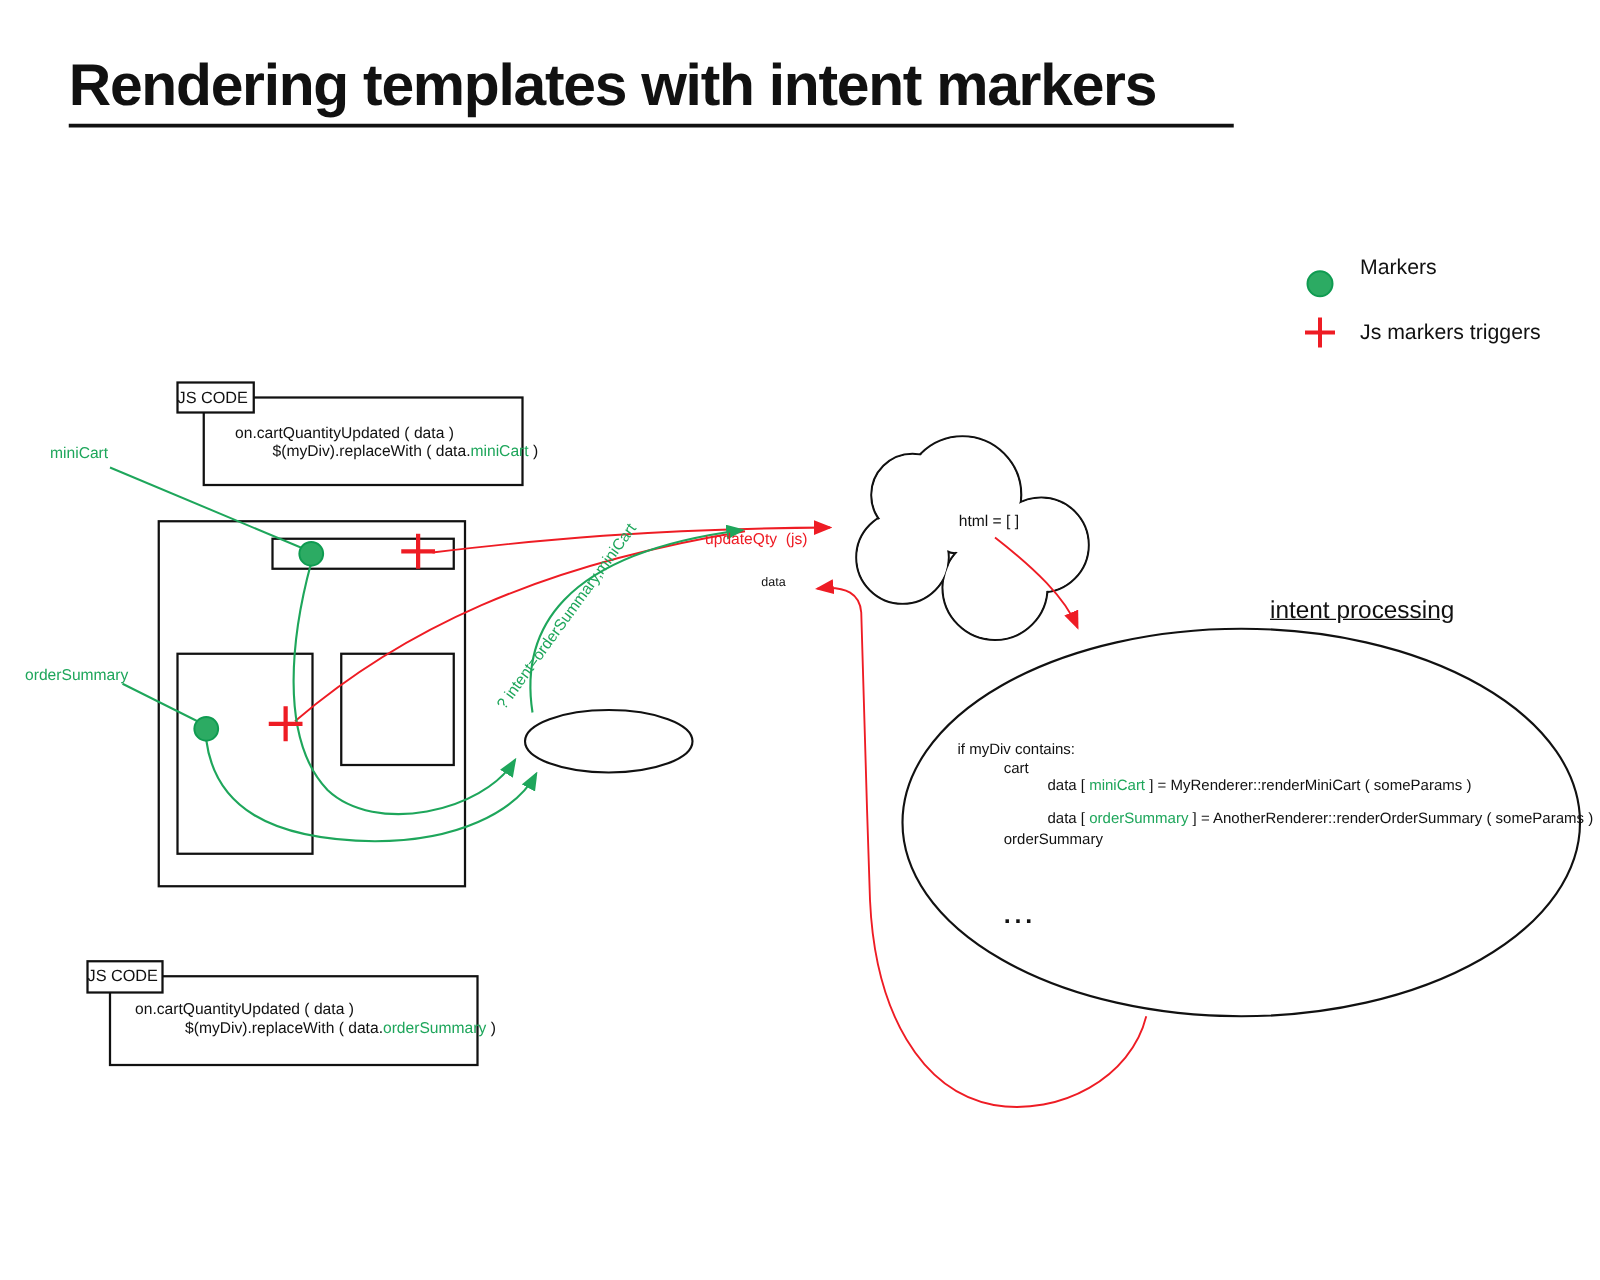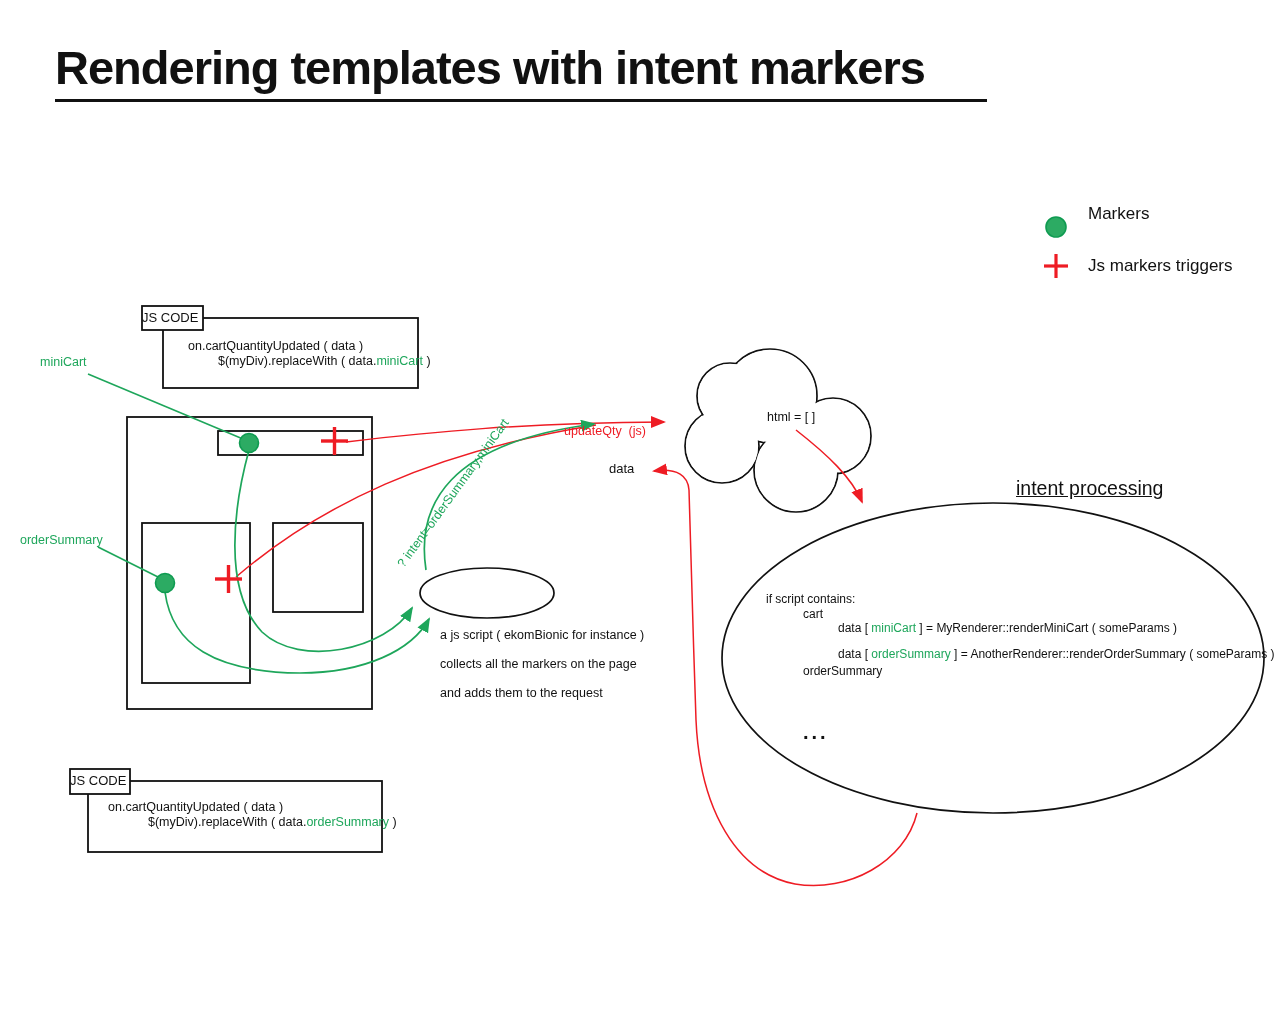--- a/index.html
+++ b/index.html
@@ -111,30 +111,27 @@
     <div class="t code" style="left:218px;top:354px;"><span>$(myDiv).replaceWith ( data.</span><span class="green">miniCart</span><span> )</span></div>
 
     <div class="t tab-label" style="left:70px;top:773px;width:60px;">JS CODE</div>
     <div class="t code" style="left:108px;top:800px;">on.cartQuantityUpdated ( data )</div>
     <div class="t code" style="left:148px;top:815px;text-align:right;"><span>$(myDiv).replaceWith ( data.</span><span class="green">orderSummary</span><span> )</span></div>
 
     <div class="t small green" style="left:40px;top:355px;">miniCart</div>
     <div class="t small green" style="left:20px;top:533px;">orderSummary</div>
 
     <div class="t small red" style="left:564px;top:399px;margin-top:25px;">updateQty  (js)</div>
-    <div class="t small" style="left:609px;top:461px;font-size:13px;">data</div>
+    <div class="t small" style="left:609px;top:461px;font-size:10px;">data</div>
     <div class="t small" style="left:767px;top:410px;">html = [ ]</div>
     <div class="t green" id="intent-query">? intent=orderSummary,miniCart</div>
 
-    <div class="t small" style="left:440px;top:628px;line-height:14.5px;"><span>a js script ( ekomBionic for instance )</span><br>
-<span>collects all the markers on the page</span><br>
-<span>and adds them to the request</span></div>
 
     <div class="t" style="left:1016px;top:477px;font-size:19.5px;text-decoration:underline;">intent processing</div>
-    <div class="t" style="left:766px;top:592px;font-size:12px;">if script contains:</div>
+    <div class="t" style="left:766px;top:592px;font-size:12px;">if myDiv contains:</div>
     <div class="t" style="left:803px;top:607px;font-size:12px;">cart</div>
     <div class="t" style="left:838px;top:621px;font-size:12px;"><span>data [ </span><span class="green">miniCart</span><span> ] = MyRenderer::renderMiniCart ( someParams )</span></div>
     <div class="t" style="left:803px;top:664px;font-size:12px;">orderSummary</div>
     <div class="t" style="left:838px;top:647px;font-size:12px;"><span>data [ </span><span class="green">orderSummary</span><span> ] = AnotherRenderer::renderOrderSummary ( someParams )</span></div>
     <div class="t" id="ellipsis" style="left:803px;top:721px;">...</div>
 
   </div>
 </div>
 
 </body></html>

